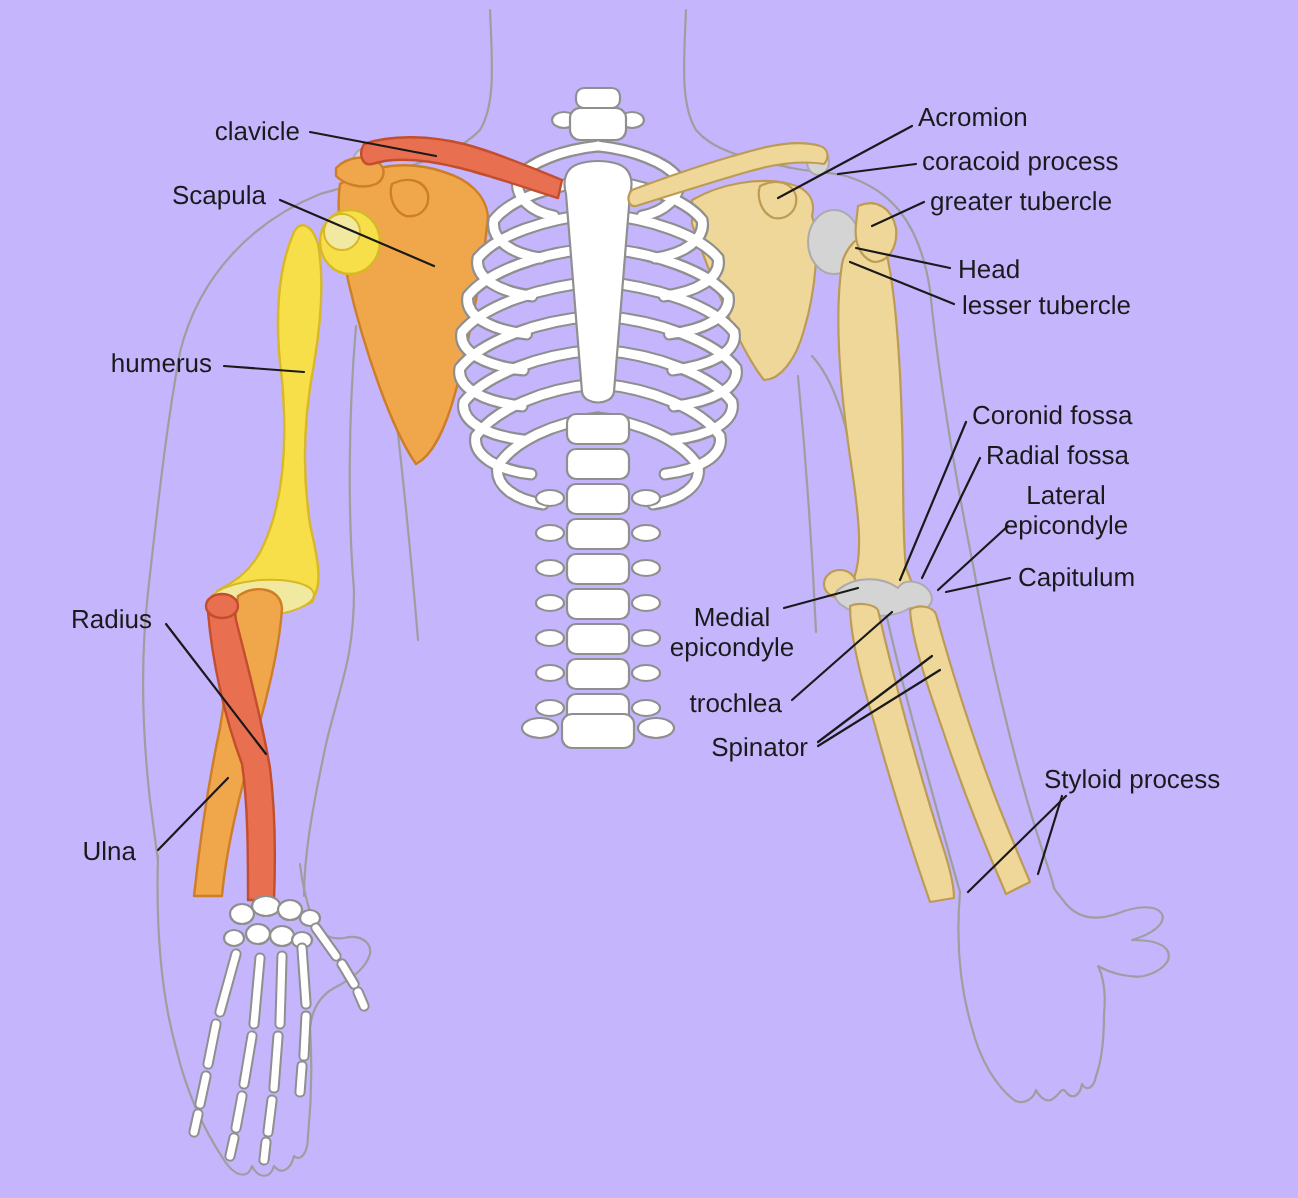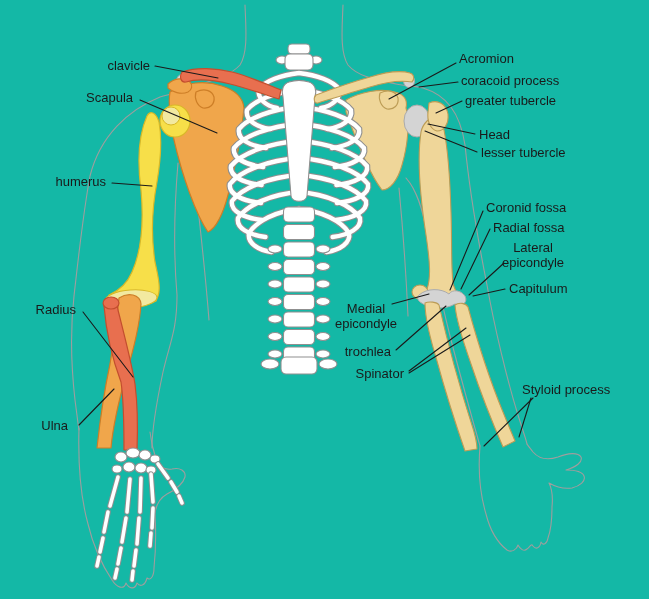--- a/index.html
+++ b/index.html
@@ -1,16 +1,16 @@
 <!DOCTYPE html>
 <html style="--red: #E86F4F; --red-dark: #C34E2E; --orange: #F0A64B; --orange-dark: #CD7E27; --yellow: #F7DF49; --yellow-dark: #D8B827; --yellow-pale: #F2E9A0; --tan: #EFD699; --tan-dark: #BC9C55; --bone: #FFFFFF; --bone-line: #8F8F8F; --cartilage: #D4D4D4; --cartilage-line: #ABABAB; --outline: #9E9E9E; --ink: #1A1A1A;"><head>
 <meta charset="utf-8">
 <style>
   html,body{margin:0;padding:0;background:#ffffff;}
-  .stage{position:relative;width:649px;height:599px;background:#14b8a6;overflow:hidden;
+  .stage{position:relative;width:649px;height:599px;background:#c4b5fd;overflow:hidden;
          font-family:"Liberation Sans",sans-serif;}
   svg{display:block;}
   .outline{fill:none;stroke:var(--outline);stroke-width:1.1;stroke-linecap:round;stroke-linejoin:round;}
   .bonefill{fill:var(--bone);stroke:var(--bone-line);stroke-width:1.1;stroke-linejoin:round;}
   .rib-under{fill:none;stroke:var(--bone-line);stroke-width:6.6;stroke-linecap:round;}
   .rib-over{fill:none;stroke:var(--bone);stroke-width:4.4;stroke-linecap:round;}
   .finger-under{fill:none;stroke:var(--bone-line);stroke-width:5.6;stroke-linecap:round;}
   .finger-over{fill:none;stroke:var(--bone);stroke-width:3.6;stroke-linecap:round;}
   .red{fill:var(--red);stroke:var(--red-dark);stroke-width:1.2;stroke-linejoin:round;}
   .orange{fill:var(--orange);stroke:var(--orange-dark);stroke-width:1.2;stroke-linejoin:round;}

